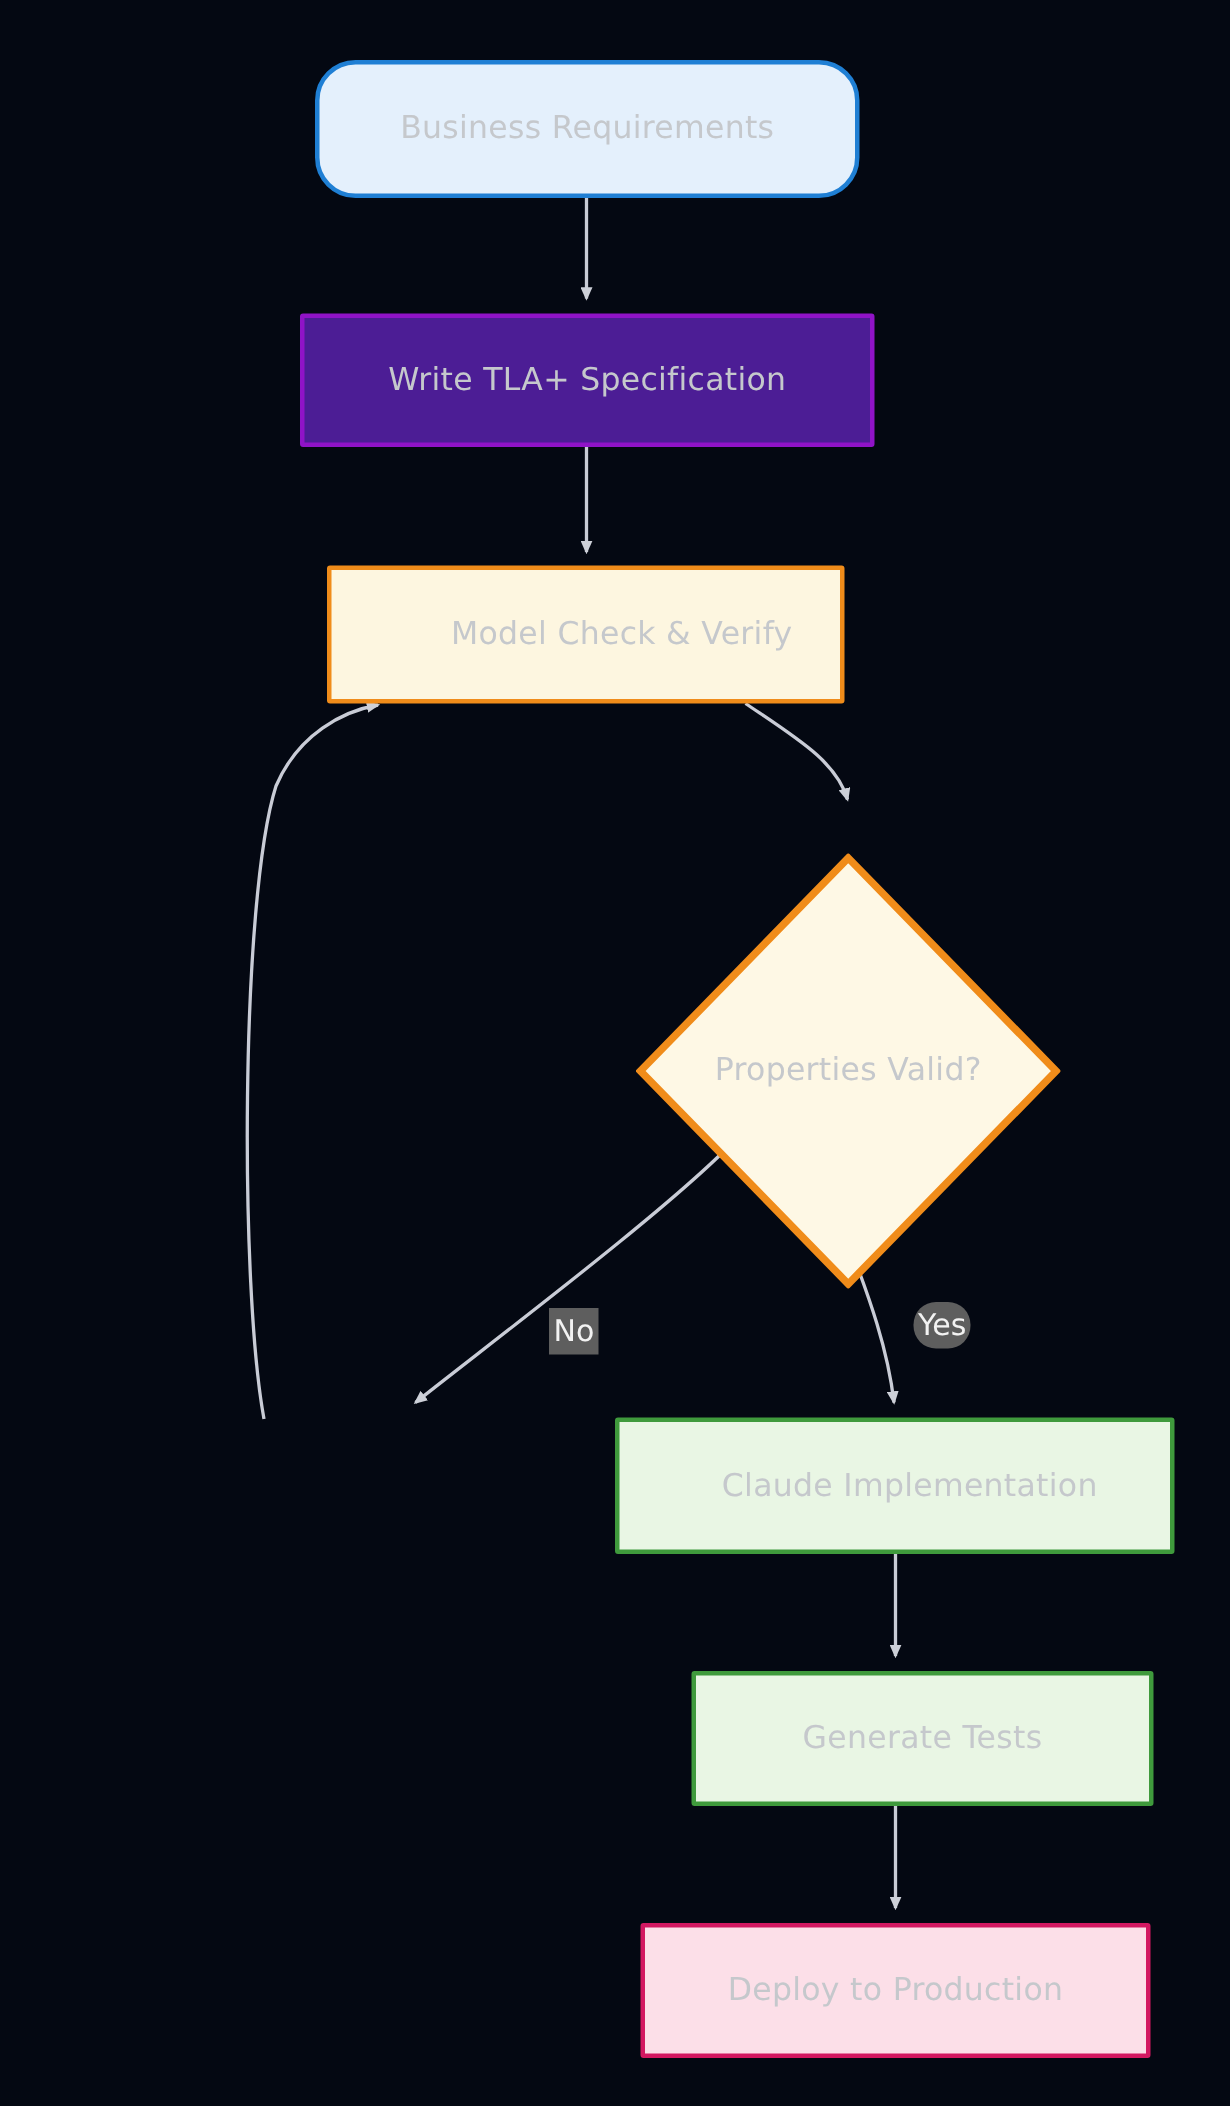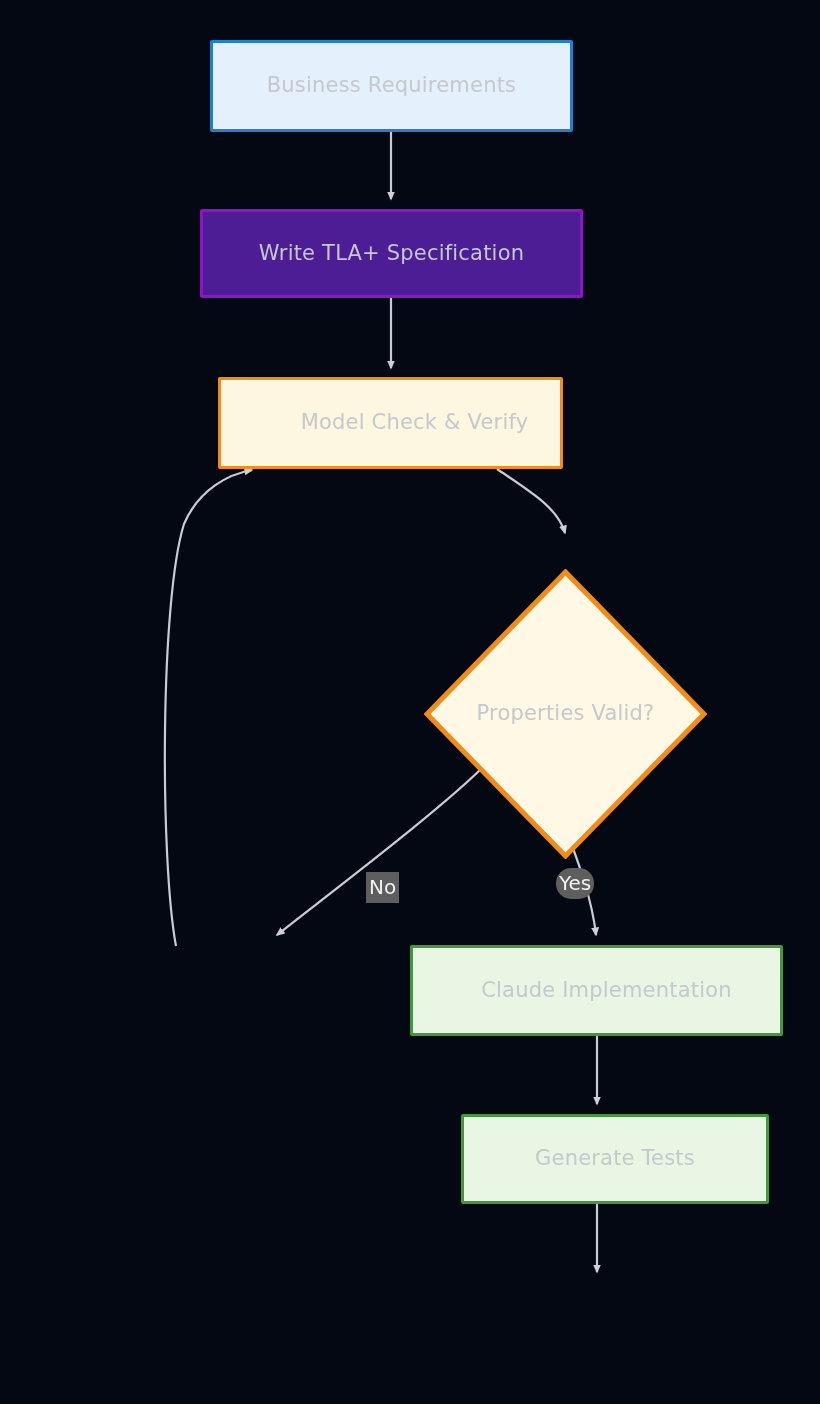--- a/index.html
+++ b/index.html
@@ -80,21 +80,21 @@
     position: absolute;
     background: #5e5e5e;
     color: #f2f2f2;
     font-size: 20px;
     line-height: 1;
     padding: 5px 3px 6px 3px;
     z-index: 5;
     white-space: nowrap;
   }
   #edgelabel-no  { left: 366px; top: 845px; margin-top: 27px; }
-  #edgelabel-yes { left: 556px; top: 868px; border-radius: 15px; }
+  #edgelabel-yes { left: 609px; top: 868px; border-radius: 15px; }
 </style>
 </head>
 <body>
 
 <div id="canvas">
 
   <svg id="edge-layer" viewBox="0 0 820 1404" width="820" height="1404">
     <defs>
       <marker id="arrowhead" markerWidth="9" markerHeight="8" refX="7.5" refY="4" orient="auto" markerUnits="userSpaceOnUse">
         <path d="M0,0 L9,4 L0,8 z" fill="#cdd0d8"></path>
@@ -111,21 +111,21 @@
 
     <path d="M565,827 C580,866 592,900 596,935" stroke="#c9ccd6" stroke-width="2.2" fill="none" marker-end="url(#arrowhead)"></path>
 
     <path d="M176,946 C160,860 160,600 184,524 C199,489 229,474 252,470" stroke="#c9ccd6" stroke-width="2.2" fill="none" marker-end="url(#arrowhead)"></path>
 
     <path d="M597,1036 L597,1104" stroke="#c9ccd6" stroke-width="2.2" fill="none" marker-end="url(#arrowhead)"></path>
 
     <path d="M597,1204 L597,1272" stroke="#c9ccd6" stroke-width="2.2" fill="none" marker-end="url(#arrowhead)"></path>
   </svg>
 
-  <div class="node" id="node-business" style="background:#e4f0fc; border-color:#1f7fd4;">
+  <div class="node" id="node-business" style="background:#e4f0fc; border-color:#1f7fd4;border-radius:27px;">
     <span class="node-label">Business Requirements</span>
   </div>
 
   <div class="node" id="node-writespec" style="background:#4c1d95; border-color:#9013c7;">
     <span class="node-label">Write TLA+ Specification</span>
   </div>
 
   <div class="node" id="node-modelcheck" style="background:#fdf6e0; border-color:#f08c1a;padding-left:48px;">
     <span class="node-label">Model Check &amp; Verify</span>
   </div>
@@ -139,18 +139,21 @@
 
 
   <div class="node" id="node-claude" style="background:#e9f6e4; border-color:#3f9a3c;">
     <span class="node-label">Claude Implementation</span>
   </div>
 
   <div class="node" id="node-gentests" style="background:#e9f6e4; border-color:#3f9a3c;">
     <span class="node-label">Generate Tests</span>
   </div>
 
+  <div class="node" id="node-deploy" style="background:#fcdfe8; border-color:#d31861;">
+    <span class="node-label">Deploy to Production</span>
+  </div>
 
   <span class="edge-label" id="edgelabel-no">No</span>
 
   <span class="edge-label" id="edgelabel-yes">Yes</span>
 
 </div>
 
 </body></html>

